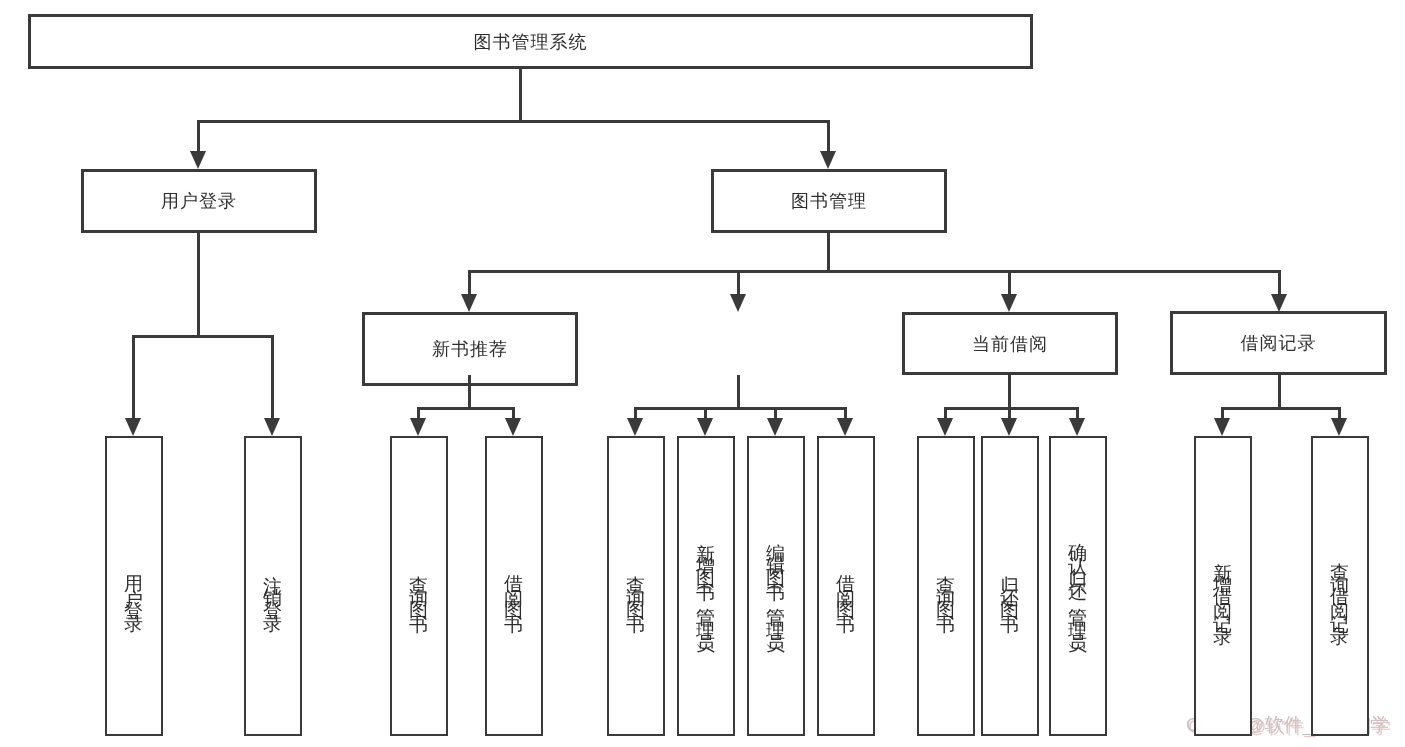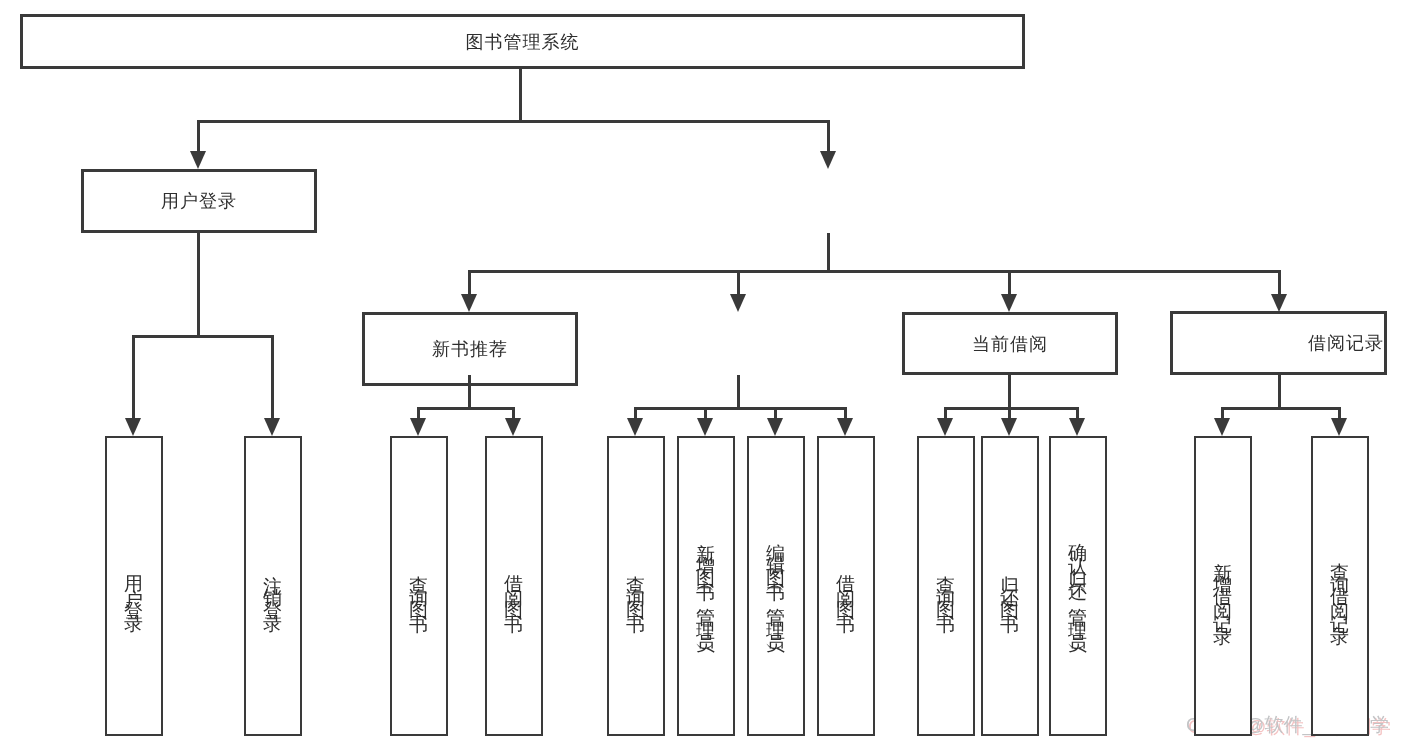--- a/index.html
+++ b/index.html
@@ -50,33 +50,36 @@
     color:#c3c4c6;
     text-shadow:2px 2px 0 rgba(230,120,120,0.45);
     white-space:nowrap;
   }
 </style>
 </head>
 <body>
 
 <div id="canvas" style="background: rgb(255, 255, 255);">
   <div class="watermark" style="left: 1186px; top: 712px; color: rgb(195, 196, 198);">CSDN @软件_小贺同学</div>
-<div class="node hnode" style="left: 20px; top: 14px; width: 1005px; height: 55px; border-color: rgb(58, 58, 58); color: rgb(46, 46, 46);">
+<div class="node hnode" style="left: 28px; top: 14px; width: 1005px; height: 55px; border-color: rgb(58, 58, 58); color: rgb(46, 46, 46);">
       <span class="node-label">图书管理系统</span>
     </div>
     <div class="node hnode" style="left: 81px; top: 169px; width: 236px; height: 64px; border-color: rgb(58, 58, 58); color: rgb(46, 46, 46);">
       <span class="node-label">用户登录</span>
+    </div>
+    <div class="node hnode" style="left: 711px; top: 169px; width: 236px; height: 64px; border-color: rgb(58, 58, 58); color: rgb(46, 46, 46);">
+      <span class="node-label">图书管理</span>
     </div>
     <div class="node hnode" style="left: 362px; top: 312px; width: 216px; height: 74px; border-color: rgb(58, 58, 58); color: rgb(46, 46, 46);">
       <span class="node-label">新书推荐</span>
     </div>
     <div class="node hnode" style="left: 902px; top: 312px; width: 216px; height: 63px; border-color: rgb(58, 58, 58); color: rgb(46, 46, 46);">
       <span class="node-label">当前借阅</span>
     </div>
-    <div class="node hnode" style="left: 1170px; top: 311px; width: 217px; height: 64px; border-color: rgb(58, 58, 58); color: rgb(46, 46, 46); justify-content: flex-end;">
+    <div class="node hnode" style="left: 1170px; top: 311px; width: 217px; height: 64px; border-color: rgb(58, 58, 58); color: rgb(46, 46, 46);">
       <span class="node-label">借阅记录</span>
     </div>
     <div class="node vnode" style="left: 105px; top: 436px; width: 58px; height: 300px; border-color: rgb(58, 58, 58); color: rgb(46, 46, 46);">
       <span class="node-label">用户登录</span>
     </div>
     <div class="node vnode" style="left: 244px; top: 436px; width: 58px; height: 300px; border-color: rgb(58, 58, 58); color: rgb(46, 46, 46);">
       <span class="node-label">注销登录</span>
     </div>
     <div class="node vnode" style="left: 390px; top: 436px; width: 58px; height: 300px; border-color: rgb(58, 58, 58); color: rgb(46, 46, 46);">
       <span class="node-label">查询图书</span>

